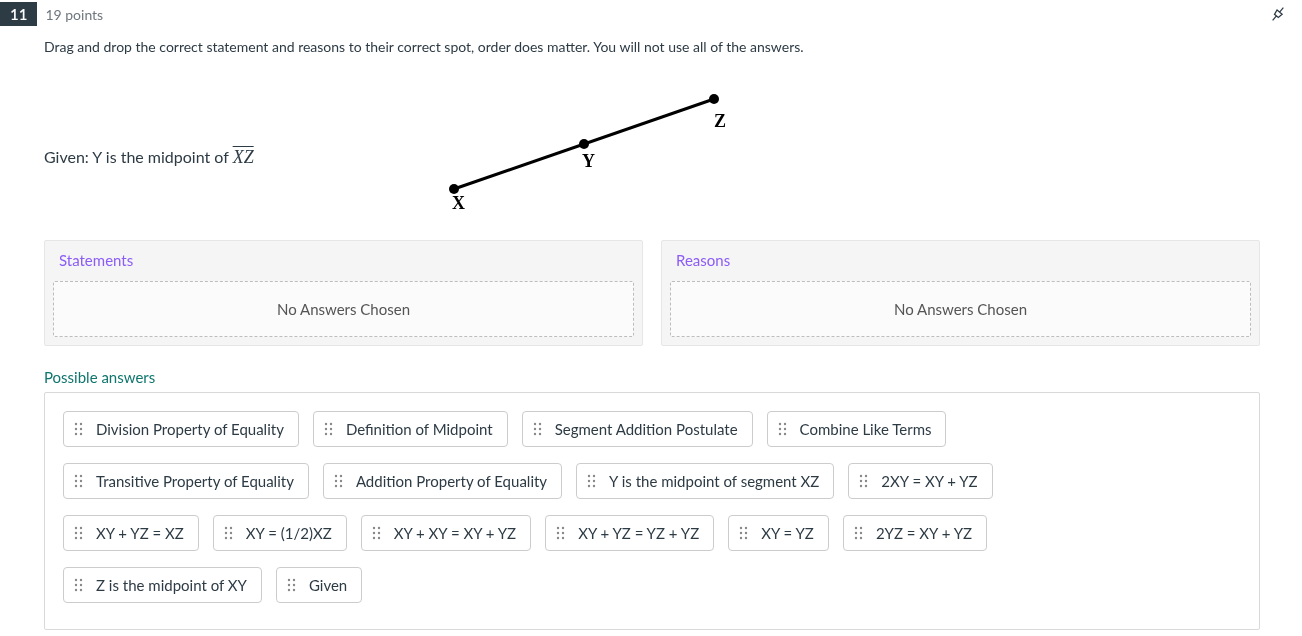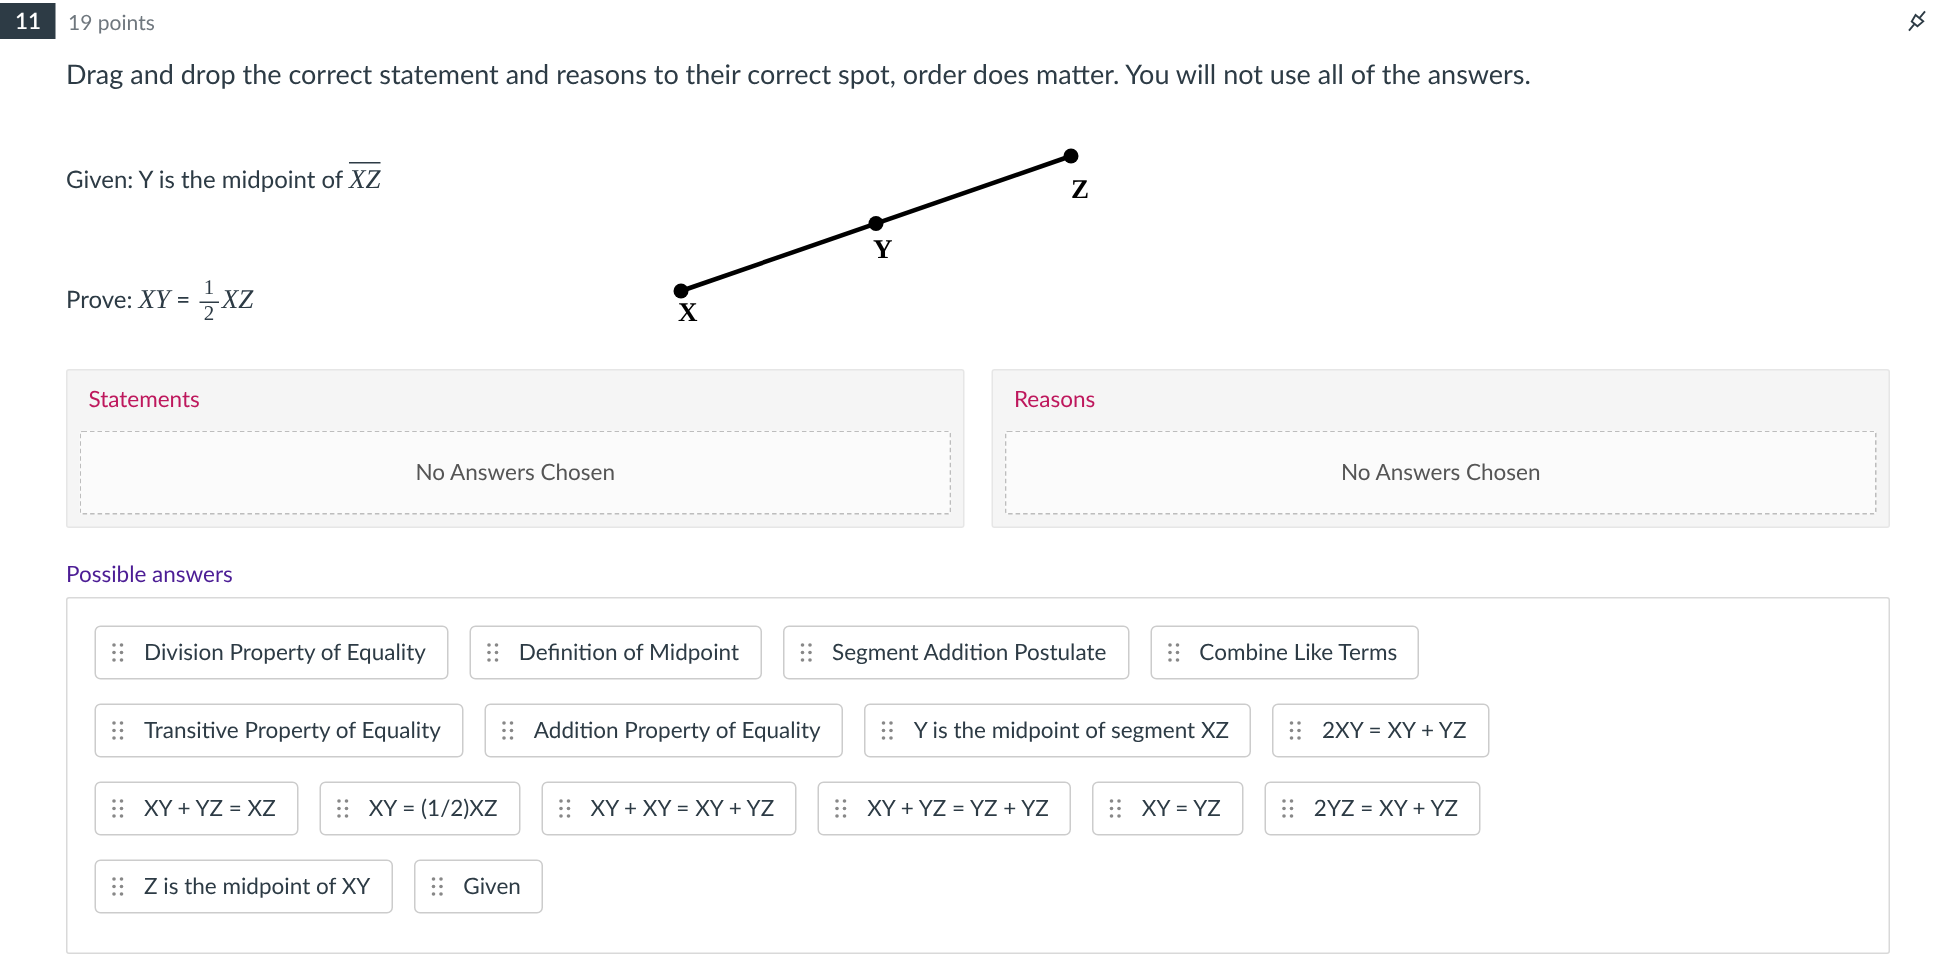--- a/index.html
+++ b/index.html
@@ -34,21 +34,21 @@
   .pin {
     margin-left: auto;
     margin-right: 14px;
     color: #2d3b45;
   }
   .body {
     padding: 0 0 0 44px;
   }
   .instructions {
     margin: 10px 0 10px 0;
-    font-size: 18px;
+    font-size: 14px;
     color: #2d3b45;
   }
   .given-row {
     display: flex;
     align-items: center;
     margin-top: 24px;
   }
   .given-block {
     flex: 0 0 360px;
     padding-top: 24px;
@@ -94,37 +94,37 @@
   }
   .col {
     flex: 1;
     background: #f5f5f5;
     border: 1px solid #e6e6e6;
     border-radius: 2px;
   }
   .col-head {
     padding: 10px 14px;
     font-size: 15px;
-    color: #be185d;
+    color: #8b5cf6;
   }
   .dropzone {
     margin: 2px 8px 8px 8px;
     border: 1px dashed #bdbdbd;
     background: #fbfbfb;
     color: #555;
     text-align: center;
     padding: 18px 8px;
     font-size: 15px;
     border-radius: 2px;
   }
 
   .possible-head {
     margin-top: 22px;
     font-size: 15px;
-    color: #4c1d95;
+    color: #0f766e;
   }
 
   .answers-box {
     margin-top: 6px;
     border: 1px solid #d9d9d9;
     border-radius: 2px;
     padding: 18px 18px 10px 18px;
     margin-right: 42px;
   }
   .ans-row {
@@ -169,23 +169,20 @@
     </div>
   </div>
 
   <div class="body">
     <div class="instructions">Drag and drop the correct statement and reasons to their correct spot, order does matter. You will not use all of the answers.</div>
 
     <div class="given-row">
       <div class="given-block">
         <div class="given-line">
           <span>Given: Y is the midpoint of </span><span class="math-i overline">XZ</span>
-        </div>
-        <div class="prove-line">
-          <span>Prove: </span><span class="math-i">XY</span><span> = </span><span class="frac"><span class="num">1</span><span class="den">2</span></span><span class="math-i">XZ</span>
         </div>
       </div>
 
       <div class="diagram">
         <svg width="320" height="140" viewBox="0 0 320 140">
           <line x1="30" y1="120" x2="290" y2="30" stroke="#000" stroke-width="3"></line>
           <circle cx="30" cy="120" r="5" fill="#000"></circle>
           <circle cx="160" cy="75" r="5" fill="#000"></circle>
           <circle cx="290" cy="30" r="5" fill="#000"></circle>
           <text x="28" y="140" font-family="Georgia,serif" font-weight="bold" font-size="18">X</text>

